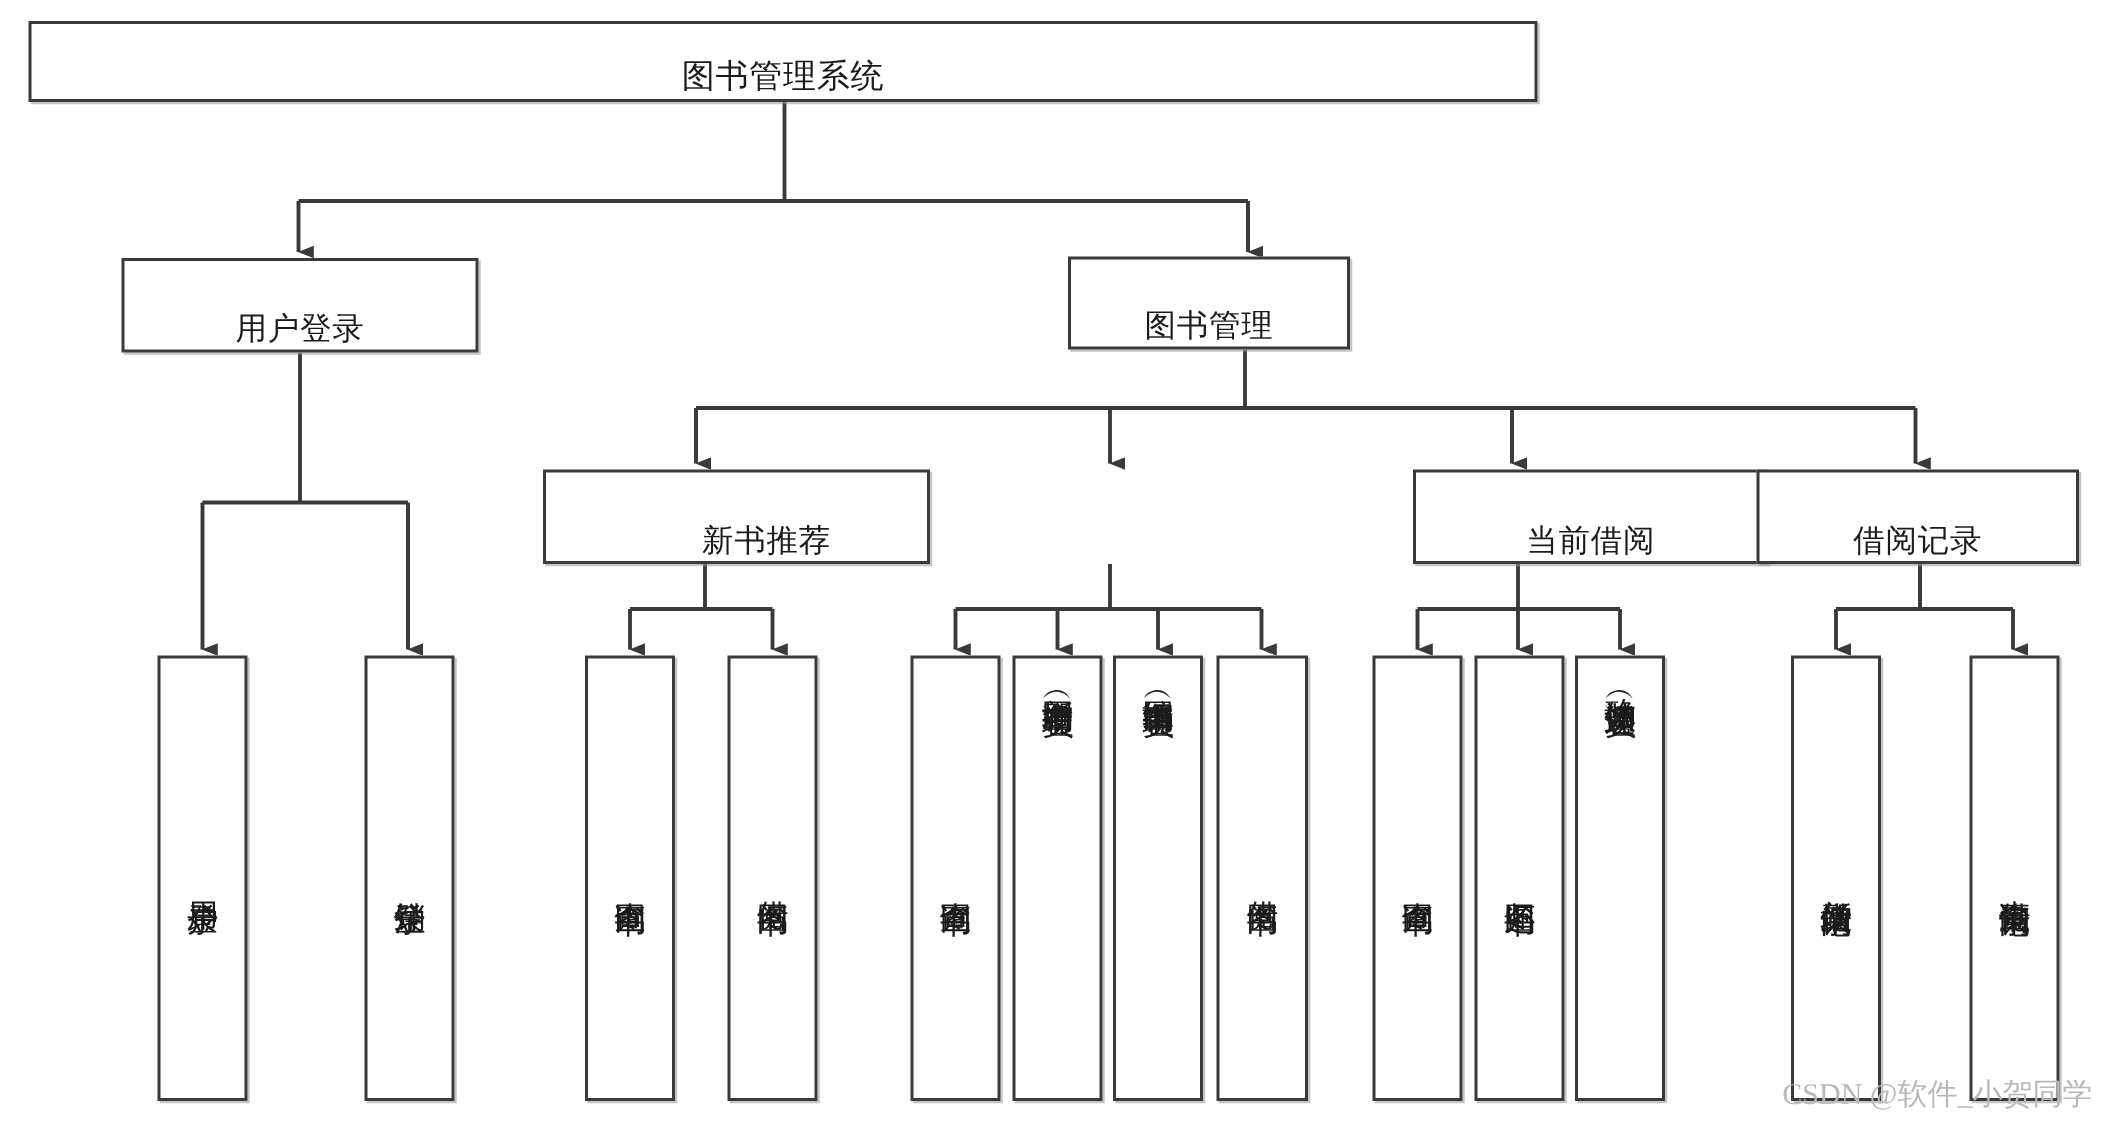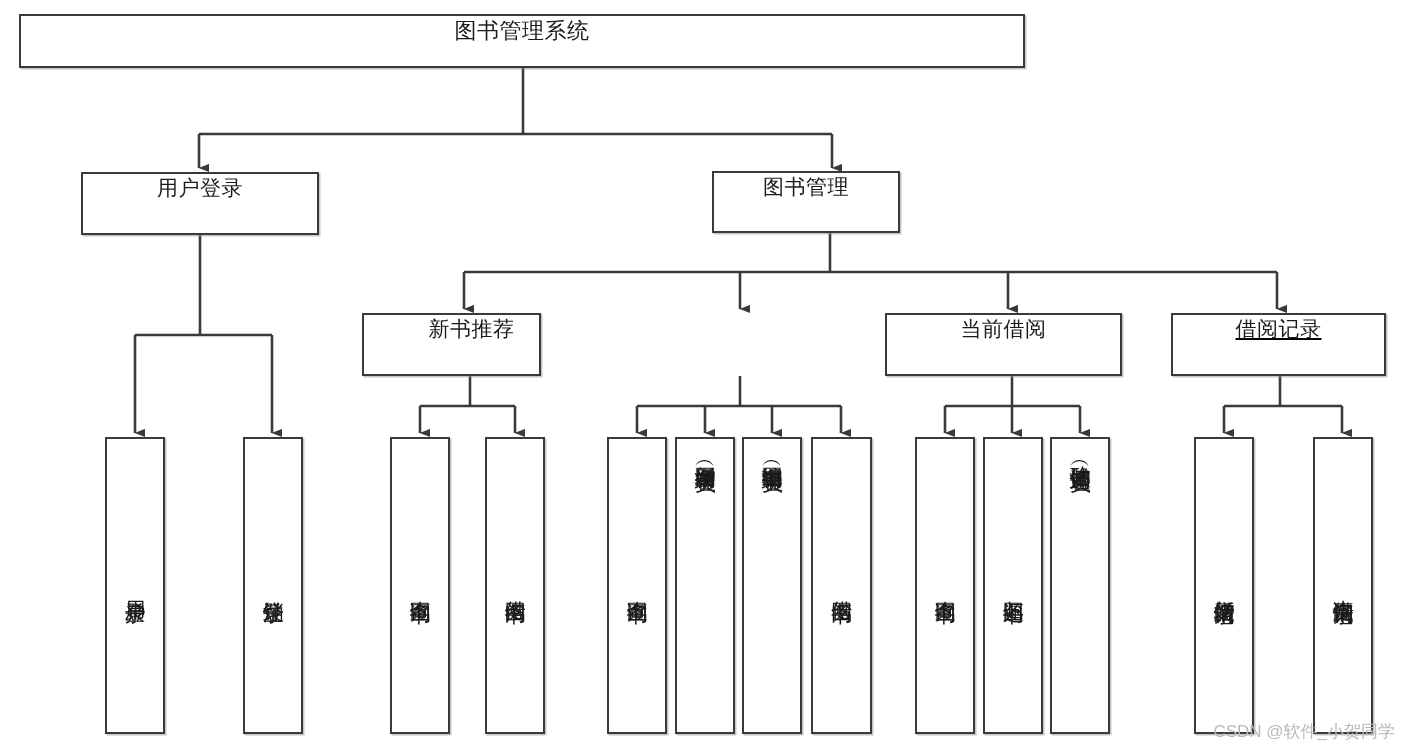--- a/index.html
+++ b/index.html
@@ -23,21 +23,21 @@
     top: 0;
     width: 1405px;
     height: 747px;
   }
   .node-box {
     position: absolute;
     box-sizing: border-box;
     border: 2px solid #3a3a3a;
     background: #ffffff;
     display: flex;
-    align-items: flex-start;
+    align-items: flex-end;
     justify-content: center;
     box-shadow: 1.5px 1.5px 0 rgba(150,150,150,0.55);
   }
   .node-label {
     font-family: "DejaVu Sans", "Liberation Sans", sans-serif;
     color: #1b1b1b;
     white-space: nowrap;
     letter-spacing: 0.5px;
   }
   .node-root .node-label {
@@ -60,23 +60,23 @@
     white-space: nowrap;
   }
   .node-leaf.leaf-center {
     align-items: center;
     padding-top: 0;
   }
   #watermark {
     position: absolute;
     right: 10px;
     bottom: 4px;
-    font-size: 17px;
+    font-size: 20px;
     color: #b9b9b9;
-    font-family: Liberation Sans, sans-serif;
+    font-family: Liberation Serif, serif;
     white-space: nowrap;
     pointer-events: none;
     text-align: center;
   }
 </style>
 </head>
 <body>
 
 <div id="diagram-root">
 
@@ -136,27 +136,27 @@
     <span class="node-label">图书管理系统</span>
   </div>
 
   <div class="node-box node-level1" style="left:81px; top:172px; width:238px; height:63px;">
     <span class="node-label">用户登录</span>
   </div>
   <div class="node-box node-level1" style="left:712px; top:171px; width:188px; height:62px;">
     <span class="node-label">图书管理</span>
   </div>
 
-  <div class="node-box node-level2" style="left:362px; top:313px; width:179px; height:63px;padding-left:40px;">
+  <div class="node-box node-level2" style="left:362px; top:313px; width:258px; height:63px;padding-left:40px;">
     <span class="node-label">新书推荐</span>
   </div>
-  <div class="node-box node-level2" style="left:885px; top:313px; width:237px; height:63px;">
+  <div class="node-box node-level2" style="left:942px; top:313px; width:237px; height:63px;">
     <span class="node-label">当前借阅</span>
   </div>
-  <div class="node-box node-level2" style="left:1171px; top:313px; width:215px; height:63px;text-decoration:underline;">
+  <div class="node-box node-level2" style="left:1171px; top:313px; width:215px; height:63px;">
     <span class="node-label">借阅记录</span>
   </div>
 
   <div class="node-box node-leaf leaf-center" style="left:105px; top:437px; width:60px; height:297px;">
     <span class="node-label">用户登录</span>
   </div>
   <div class="node-box node-leaf leaf-center" style="left:243px; top:437px; width:60px; height:297px;">
     <span class="node-label">注销登录</span>
   </div>
   <div class="node-box node-leaf leaf-center" style="left:390px; top:437px; width:60px; height:297px;">

